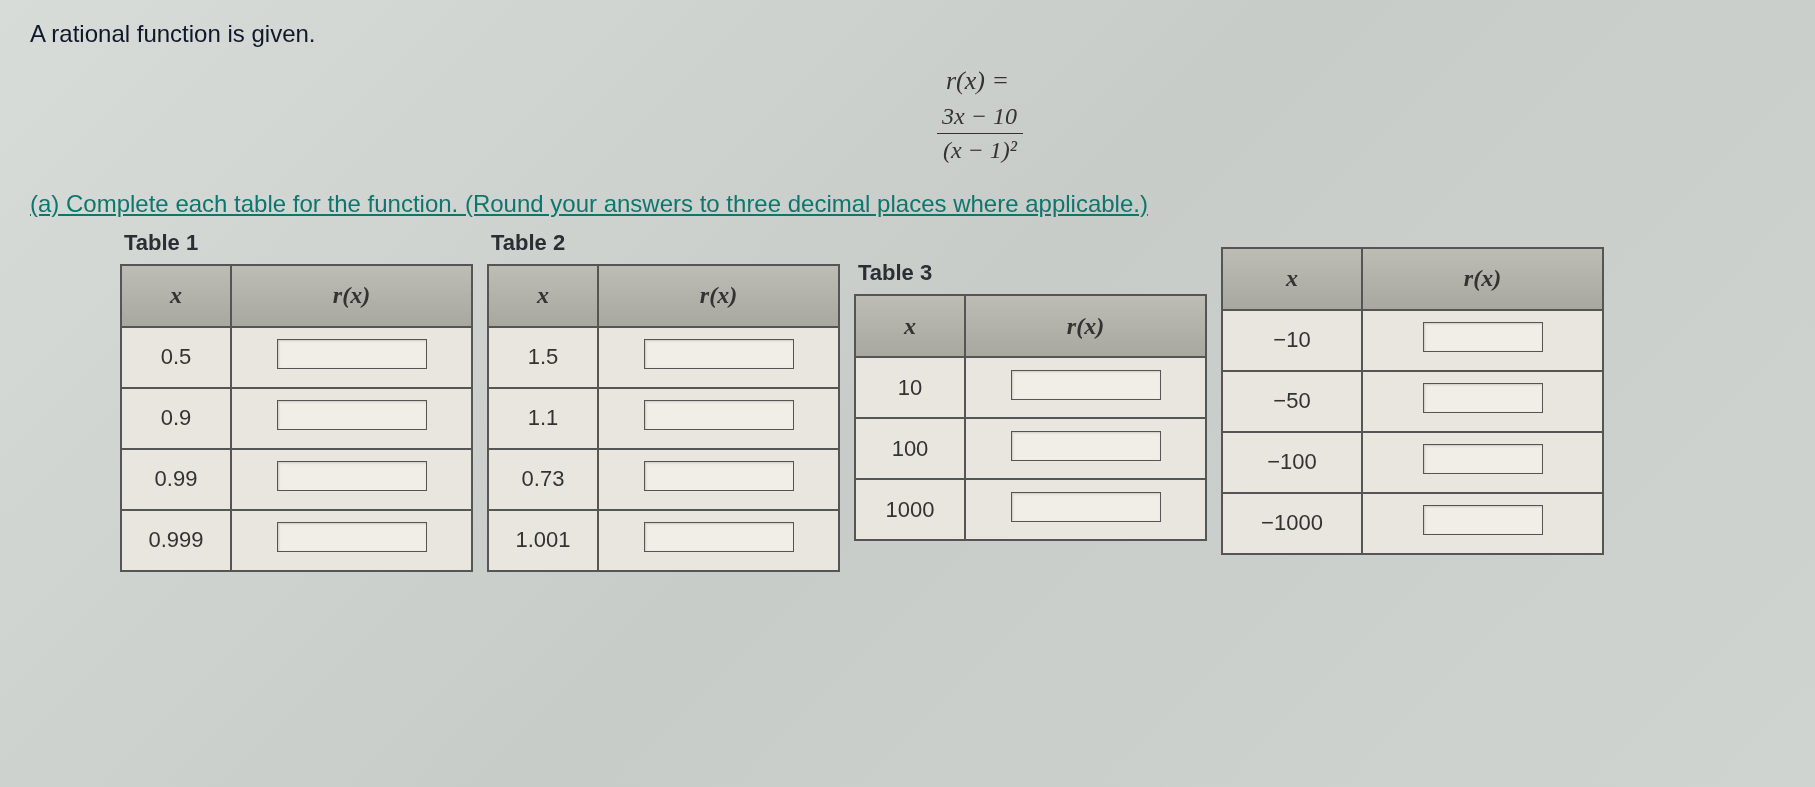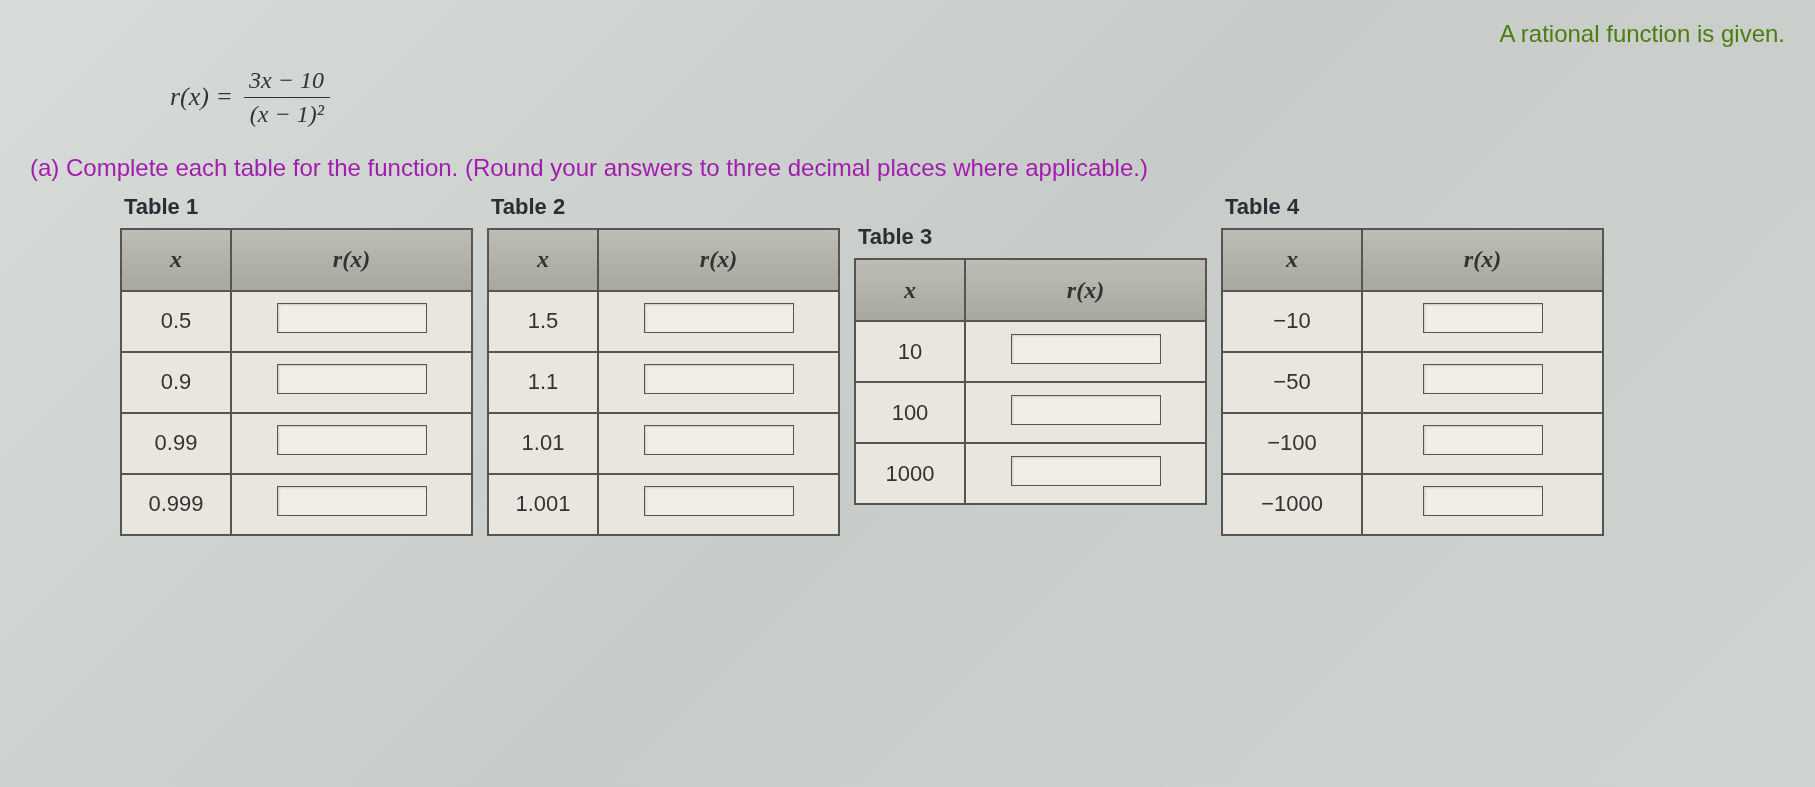--- a/index.html
+++ b/index.html
@@ -7,50 +7,51 @@
     font-family: Verdana, Geneva, sans-serif;
     background: linear-gradient(135deg, #d8dcd8 0%, #c8ccc8 50%, #d0d4d0 100%);
     padding: 20px 30px;
     color: #333;
     width: 1815px;
     height: 787px;
     overflow: hidden;
   }
   .intro {
     font-size: 24px;
-    color: #4d7c0f;
+    color: #0f172a;
     margin-bottom: 18px;
-    text-align: right;
   }
   .formula {
     font-family: Georgia, 'Times New Roman', serif;
     font-size: 26px;
     font-style: italic;
     color: #333;
     margin-left: 140px;
     margin-bottom: 25px;
     display: flex;
     align-items: center;
     gap: 6px;
+    flex-direction: column;
   }
   .formula .lhs { white-space: nowrap; }
   .formula .frac {
     display: inline-flex;
     flex-direction: column;
     align-items: flex-end;
     font-size: 24px;
     line-height: 1.2;
     margin-left: 4px;
   }
   .formula .num { padding: 0 6px 2px; }
   .formula .den { border-top: 1.5px solid #333; padding: 2px 6px 0; }
   .part-label {
     font-size: 24px;
-    color: #a21caf;
+    color: #0f766e;
     margin-bottom: 12px;
+    text-decoration: underline;
   }
   .tables-row {
     display: flex;
     gap: 14px;
     margin-left: 90px;
     align-items: center;
   }
   .table-block {
     display: flex;
     flex-direction: column;
@@ -150,21 +151,21 @@
       </tr>
       <tr>
         <td>1.5</td>
         <td><span class="input-box"></span></td>
       </tr>
       <tr>
         <td>1.1</td>
         <td><span class="input-box"></span></td>
       </tr>
       <tr>
-        <td>1.01</td>
+        <td>0.73</td>
         <td><span class="input-box"></span></td>
       </tr>
       <tr>
         <td>1.001</td>
         <td><span class="input-box"></span></td>
       </tr>
     </tbody>
       </table>
   </div>
 
@@ -186,21 +187,20 @@
       </tr>
       <tr>
         <td>1000</td>
         <td><span class="input-box"></span></td>
       </tr>
     </tbody>
       </table>
   </div>
 
   <div class="table-block">
-    <div class="table-title">Table 4</div>
     <table>
       <tbody>
           <tr>
         <th class="col-x-w">x</th>
         <th class="col-rx">r(x)</th>
       </tr>
       <tr>
         <td>−10</td>
         <td><span class="input-box sm"></span></td>
       </tr>

